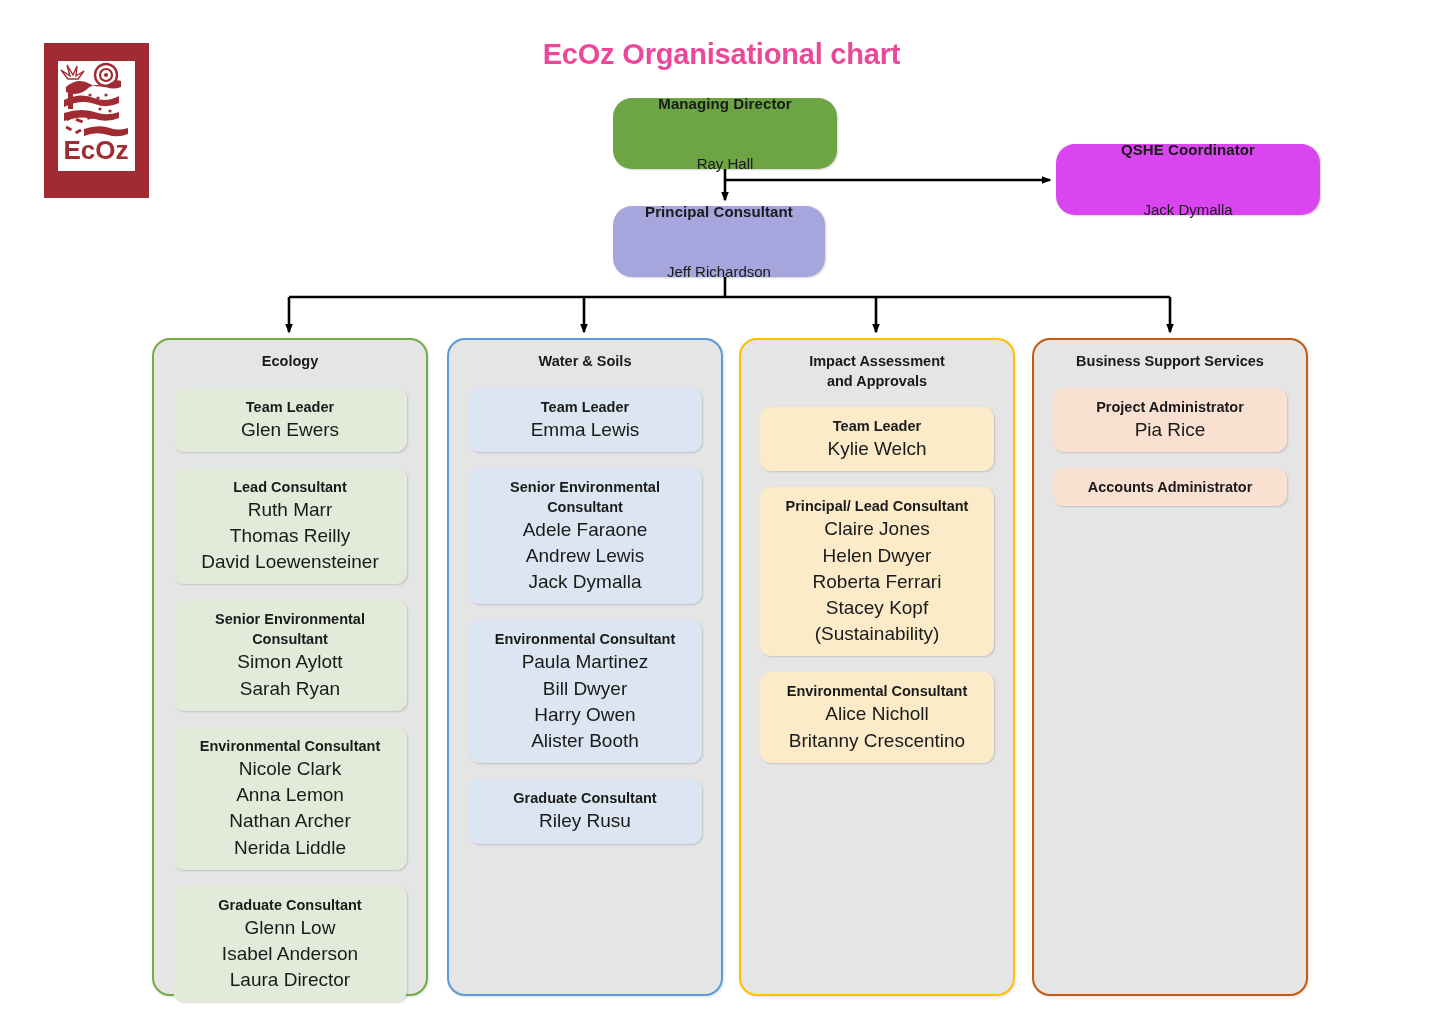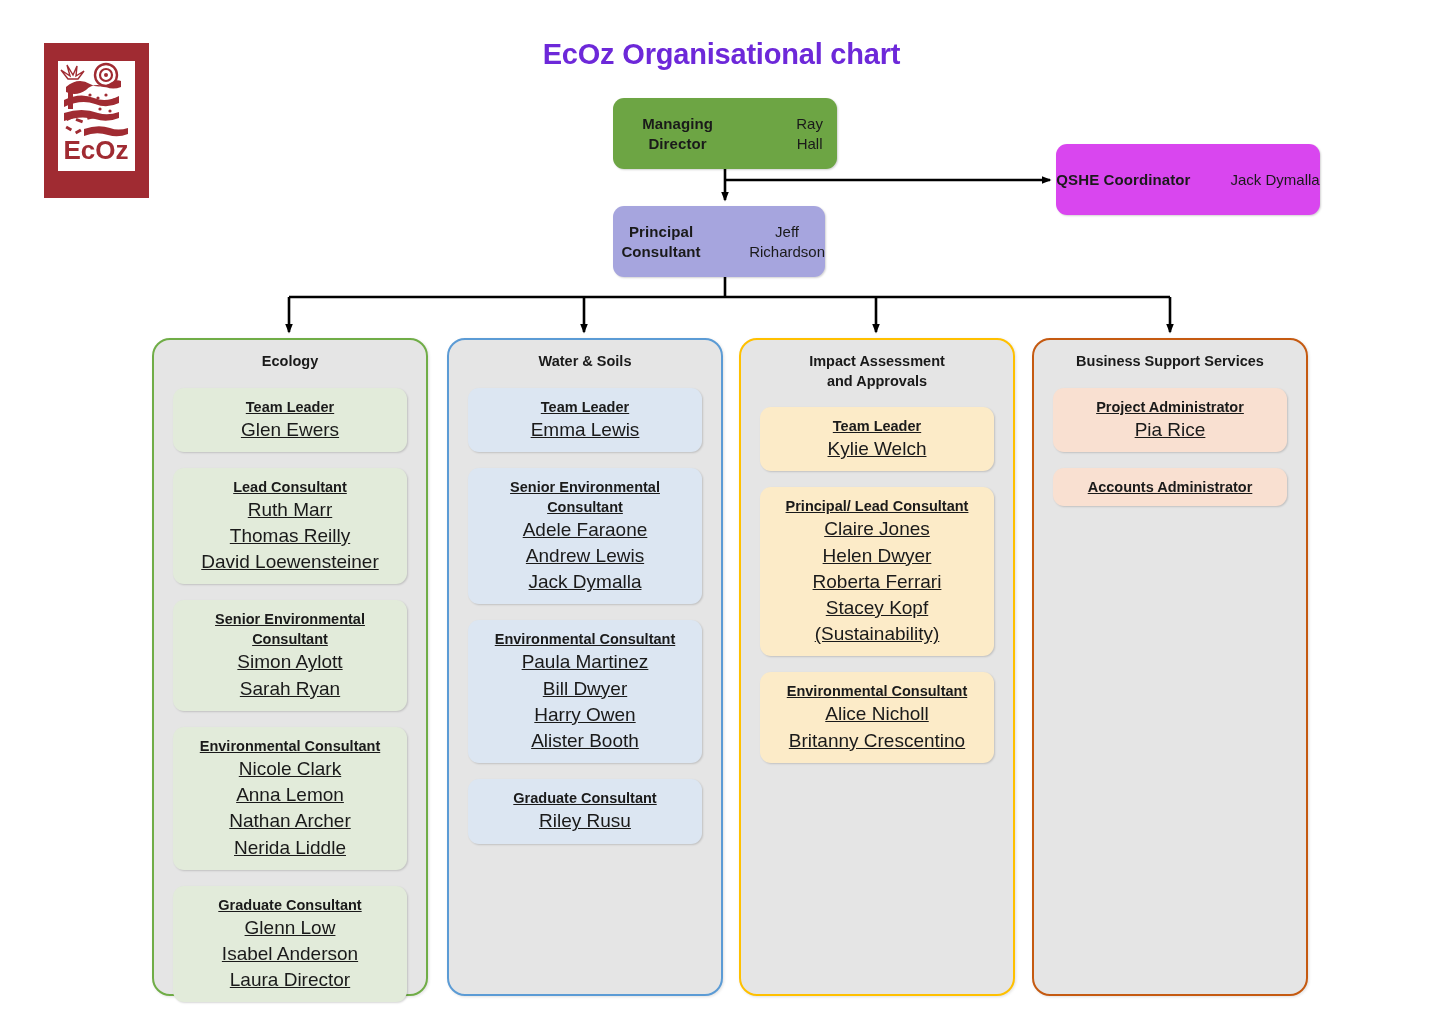--- a/index.html
+++ b/index.html
@@ -34,40 +34,40 @@
   
   #chart-title {
     position: absolute;
     left: 0;
     top: 38px;
     width: 1443px;
     text-align: center;
     font-size: 29px;
     font-weight: bold;
     letter-spacing: -0.2px;
-    color: #6d28d9;
+    color: #ec4899;
   }
 
   
   #connectors {
     position: absolute;
     left: 0;
     top: 0;
     width: 1443px;
     height: 1027px;
     pointer-events: none;
   }
 
   
   .node {
     position: absolute;
-    border-radius: 11px;
+    border-radius: 19px;
     box-sizing: border-box;
     display: flex;
-    flex-direction: row;
+    flex-direction: column;
     align-items: center;
     justify-content: center;
     text-align: center;
     line-height: 1.3;
     box-shadow: 1px 1px 2px rgba(0,0,0,0.18);
     gap: 40px;
   }
   .node .role {
     font-weight: bold;
     font-size: 15px;
@@ -119,21 +119,20 @@
     margin-top: 16px;
     border-radius: 11px;
     box-sizing: border-box;
     display: flex;
     flex-direction: column;
     align-items: center;
     justify-content: center;
     text-align: center;
     padding: 9px 6px;
     box-shadow: 1px 1px 2px rgba(0,0,0,0.16);
-    text-decoration: underline;
   }
   .card .role {
     font-weight: bold;
     font-size: 14.5px;
     line-height: 1.38;
   }
   .card .person {
     font-size: 19px;
     font-weight: normal;
     line-height: 1.38;

